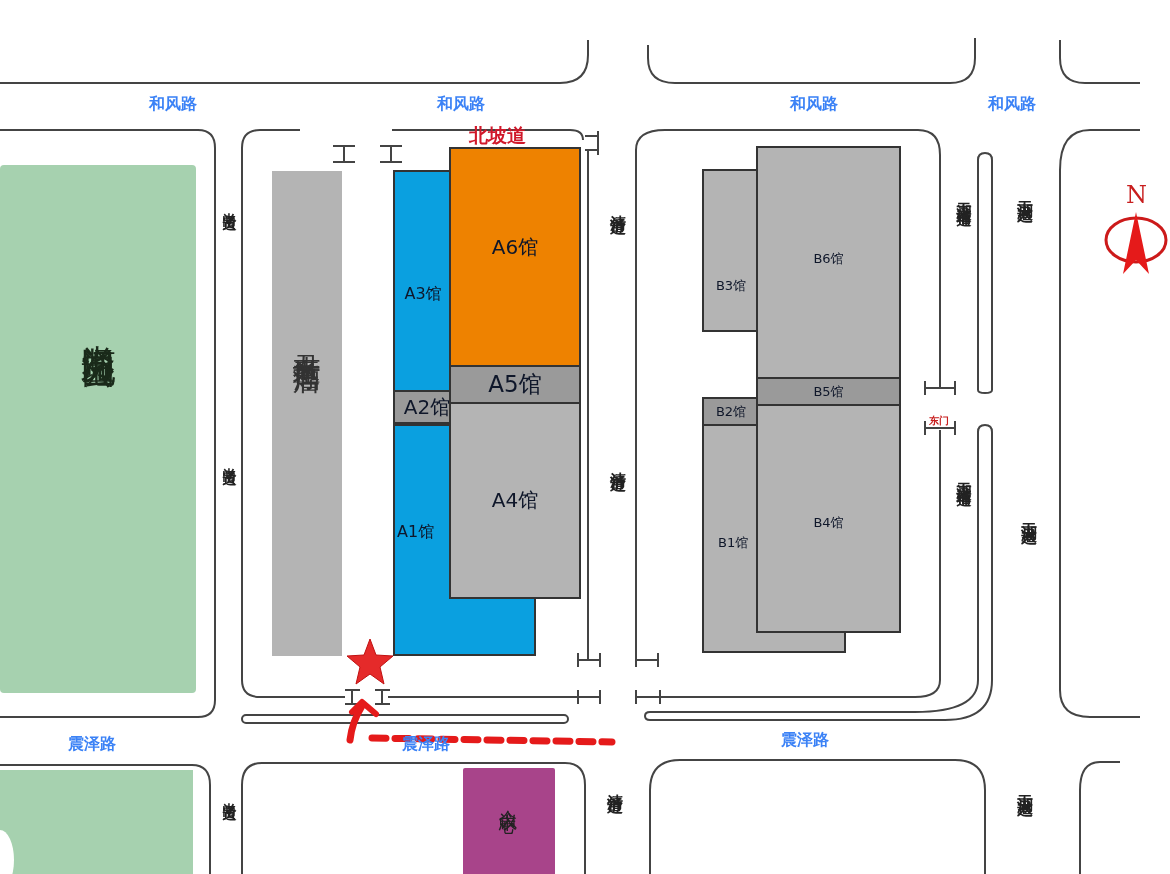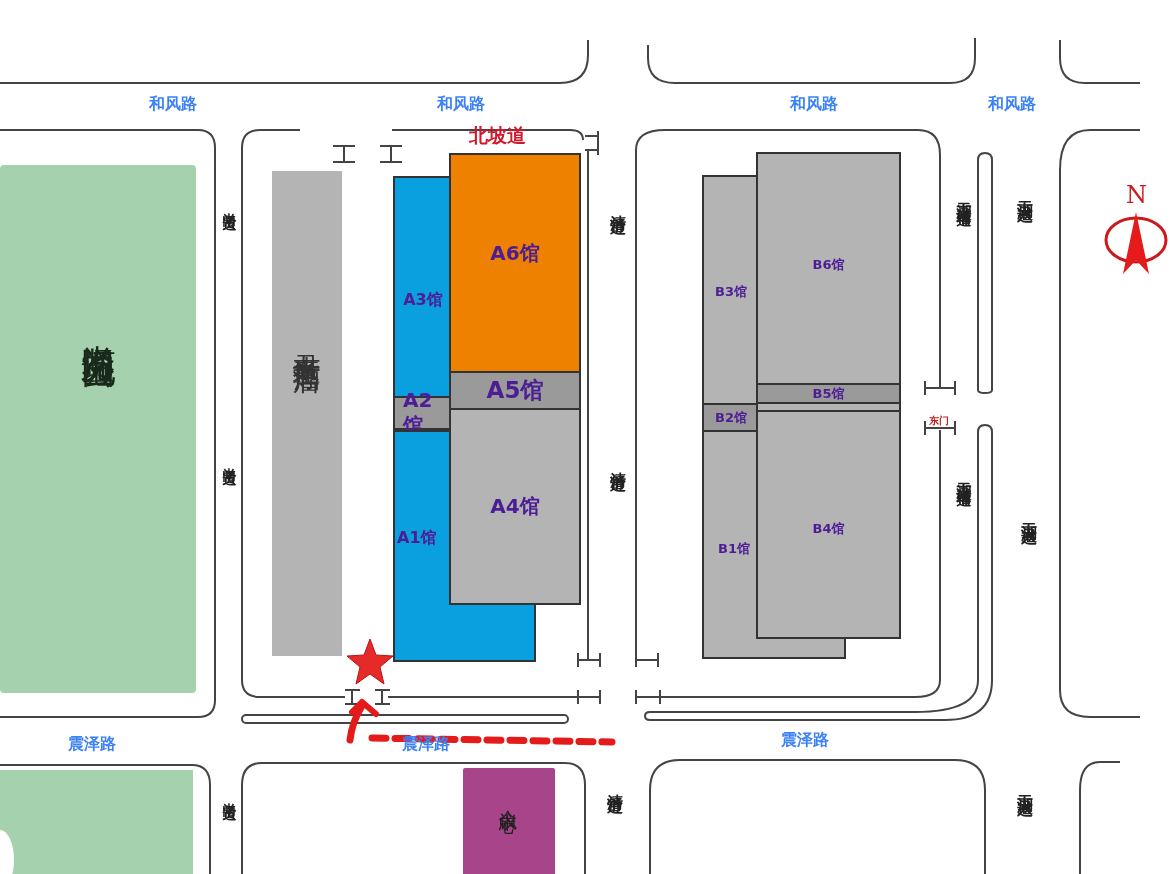--- a/index.html
+++ b/index.html
@@ -1,20 +1,20 @@
 <!DOCTYPE html>
 <html><head>
 <meta charset="utf-8">
 <style>
   html, body { margin: 0; padding: 0; background: #ffffff; }
   body { width: 1170px; height: 874px; position: relative; overflow: hidden; font-family: "DejaVu Sans", "Liberation Sans", sans-serif; }
   #map { position: absolute; left: 0; top: 0; width: 1170px; height: 874px; }
   .lbl { position: absolute; color: #3b82f6; font-weight: bold; font-size: 16px; line-height: 1; white-space: nowrap; }
   .vlbl { position: absolute; color: #222; font-weight: bold; font-size: 16px; line-height: 22px; width: 20px; text-align: center; writing-mode: vertical-rl; text-orientation: upright; letter-spacing: 2px; }
-  .hall { position: absolute; box-sizing: border-box; border: 2px solid #333; display: flex; align-items: center; justify-content: center; color: #4c1d95; font-weight: bold; margin-top: 6px; }
+  .hall { position: absolute; box-sizing: border-box; border: 2px solid #333; display: flex; align-items: center; justify-content: center; color: #0f172a; font-weight: normal; }
   .hall span { pointer-events: none; }
   .big-vlbl { position: absolute; writing-mode: vertical-rl; text-orientation: upright; font-size: 34px; color: #1a2a1a; letter-spacing: 2px; line-height: 1; }
 </style>
 </head>
 <body>
 
 <div id="map">
 
   <svg width="1170" height="874" style="position:absolute;left:0;top:0">
     <g fill="none" stroke="#444" stroke-width="2">
@@ -99,33 +99,33 @@
   <div class="hall" style="left:449px;top:147px;width:132px;height:220px;background:#ee8200;align-items:flex-start;padding-top:85px;font-size:20px;">
     <span>A6馆</span>
   </div>
   <div class="hall" style="left:449px;top:365px;width:132px;height:39px;background:#9a9a9a;font-size:23px;">
     <span>A5馆</span>
   </div>
   <div class="hall" style="left:449px;top:402px;width:132px;height:197px;background:#b4b4b4;font-size:20px;">
     <span>A4馆</span>
   </div>
 
-  <div class="hall" style="left:702px;top:169px;width:58px;height:230px;background:#b4b4b4;font-size:13px;align-items:flex-start;padding-top:106px;">
+  <div class="hall" style="left:702px;top:169px;width:58px;height:163px;background:#b4b4b4;font-size:13px;align-items:flex-start;padding-top:106px;">
     <span>B3馆</span>
   </div>
   <div class="hall" style="left:702px;top:397px;width:58px;height:29px;background:#9a9a9a;font-size:13px;">
     <span>B2馆</span>
   </div>
   <div class="hall" style="left:702px;top:424px;width:144px;height:229px;background:#b4b4b4;font-size:13px;justify-content:flex-start;align-items:flex-start;padding-left:14px;padding-top:108px;">
     <span>B1馆</span>
   </div>
   <div class="hall" style="left:756px;top:146px;width:145px;height:273px;background:#b4b4b4;font-size:13px;align-items:flex-start;padding-top:102px;">
     <span>B6馆</span>
   </div>
-  <div class="hall" style="left:756px;top:377px;width:145px;height:21px;background:#9a9a9a;font-size:13px;">
+  <div class="hall" style="left:756px;top:377px;width:145px;height:29px;background:#9a9a9a;font-size:13px;">
     <span>B5馆</span>
   </div>
   <div class="hall" style="left:756px;top:404px;width:145px;height:229px;background:#b4b4b4;font-size:13px;align-items:flex-start;padding-top:108px;">
     <span>B4馆</span>
   </div>
 
   <div class="big-vlbl" style="left:82px;top:318px;">尚贤河湿地公园</div>
   <div class="big-vlbl" style="left:292px;top:332px;font-size:28px;color:#333;">君来世尊酒店</div>
   <div class="vlbl" style="left:499px;top:795px;font-weight:normal;font-size:18px;color:#222;">会议中心</div>
   <div class="lbl" style="left:929px;top:416px;font-size:10px;color:#c81e1e;">东门</div>

